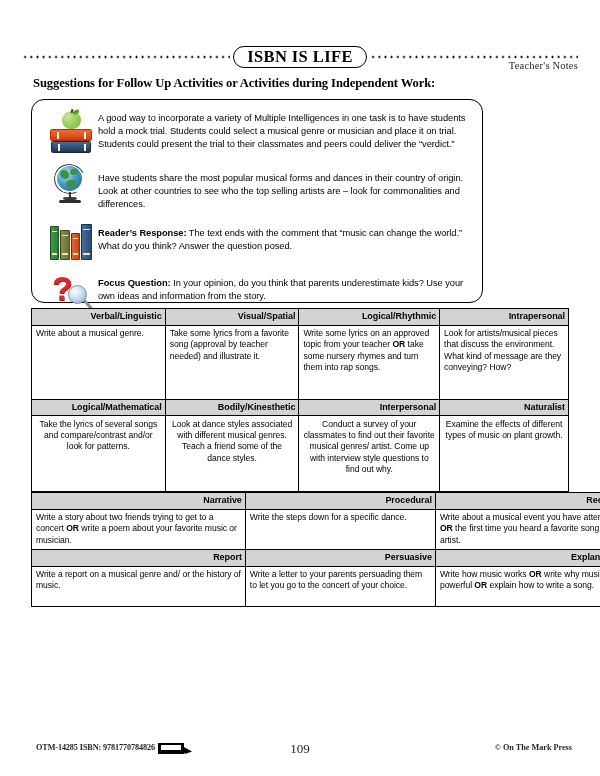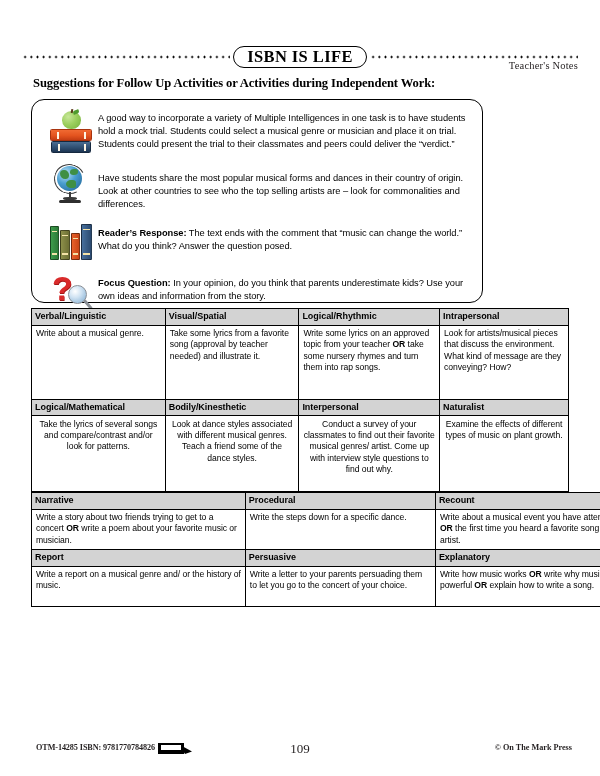--- a/index.html
+++ b/index.html
@@ -188,21 +188,21 @@
   .tbl td {
     border: 1px solid #000;
     vertical-align: top;
     padding: 2.5px 4px 3px 4px;
     font-size: 8.6px;
     line-height: 11.2px;
     letter-spacing: -0.05px;
   }
   .tbl td.hd {
     background: #d3d3d3;
-    text-align: left;
+    text-align: right;
     font-weight: bold;
     font-size: 9px;
     padding: 2px 3px 2.5px 3px;
     vertical-align: middle;
   }
   .tbl td b { font-weight: bold; }
 
   #mi-table { top: 308px; left: 31px; width: 538px; }
   #genre-table { top: 492px; left: 31px; width: 595px; }
 

